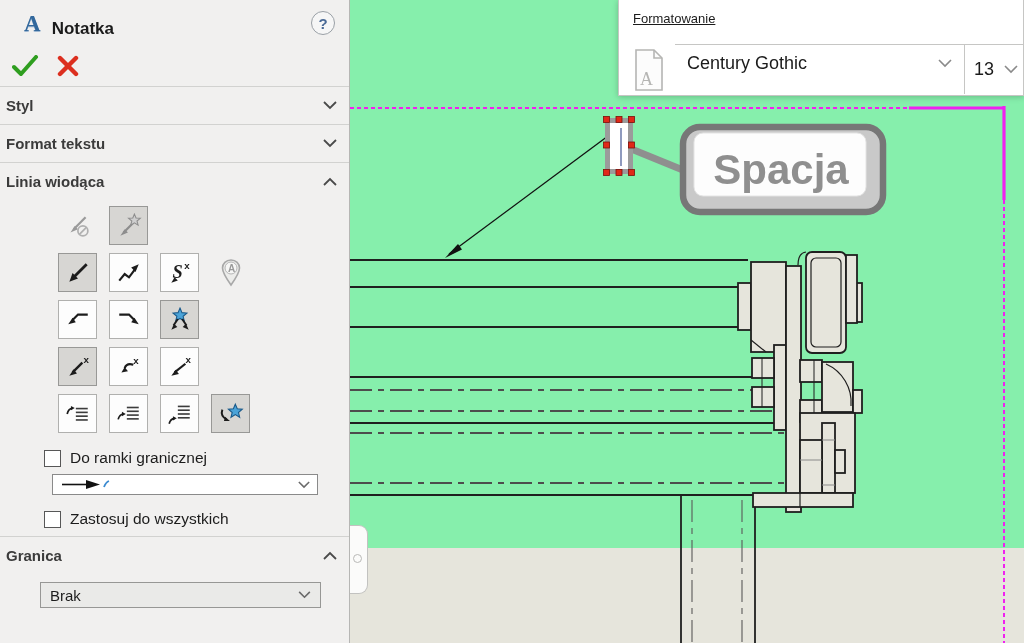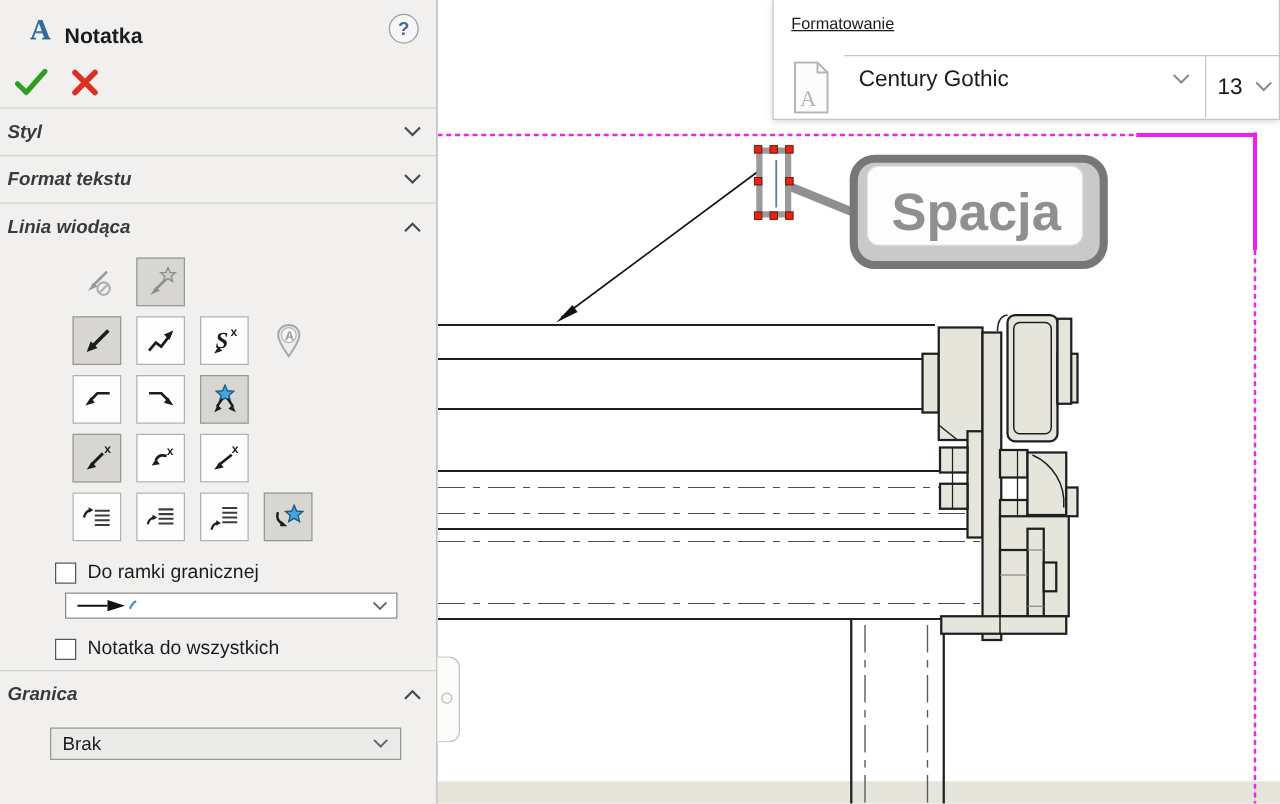--- a/index.html
+++ b/index.html
@@ -14,21 +14,21 @@
             color:#33689c;text-shadow:0 1px 0 #9db7d2;line-height:1;}
   .panel-title{font-size:17px;font-weight:bold;color:#1b1b1b;margin:12px 0 0 11px;}
   .help-btn{margin-left:auto;width:24px;height:24px;border-radius:50%;
             border:1.5px solid #9aa0a6;background:#f6f6f6;color:#4a6a96;
             font-weight:bold;font-size:15px;display:flex;align-items:center;
             justify-content:center;cursor:pointer;}
   .panel-actions{height:40px;display:flex;align-items:center;gap:18px;padding-left:12px;
                  border-bottom:1px solid #d2d2d0;}
   .act-btn{border:none;background:transparent;padding:0;cursor:pointer;display:flex;}
   .sec{height:37px;display:flex;align-items:center;padding:0 12px 0 6px;
-       border-bottom:1px solid #d2d2d0;cursor:pointer;font-style:italic;}
+       border-bottom:1px solid #d2d2d0;cursor:pointer;}
   .sec.open{border-bottom:none;}
   .sec .lbl{flex:1;font-weight:bold;font-size:15px;color:#3b3b3b;}
   .chev{display:flex;}
   .leader-body{padding:6px 0 8px 0;border-bottom:1px solid #d2d2d0;}
   .grid{padding-left:58px;}
   .grow{display:flex;gap:12px;margin-bottom:8px;align-items:center;}
   .ibtn{width:39px;height:39px;box-sizing:border-box;background:#fdfdfd;
         border:1px solid #b0b0ae;display:flex;align-items:center;justify-content:center;
         padding:0;cursor:pointer;}
   .ibtn.pressed{background:#d7d6d3;border-color:#989896;}
@@ -47,21 +47,21 @@
               cursor:pointer;}
 
   
   .splitter{position:absolute;left:350px;top:525px;width:17px;height:67px;background:#fbfbfa;
             border:1px solid #c2c2c0;border-left:none;border-radius:0 9px 9px 0;z-index:5;
             cursor:ew-resize;}
   .grip{position:absolute;left:3px;top:28px;width:9px;height:9px;border-radius:50%;
         border:1.5px solid #b9b9b7;box-sizing:border-box;}
 
   
-  .canvas{position:absolute;left:350px;top:0;width:674px;height:625px;background:#ffffff;}
+  .canvas{position:absolute;left:350px;top:0;width:674px;height:548px;background:#86efac;}
 
   
   .fmt{position:absolute;left:618px;top:0;width:406px;height:96px;background:#fff;
        border:1px solid #c6c6c4;border-top:none;box-sizing:border-box;
        box-shadow:0 1px 6px rgba(0,0,0,.22);z-index:10;}
   .fmt-title{padding:11px 0 0 14px;font-size:13px;color:#1b1b1b;text-decoration:underline;}
   .fmt-controls{position:absolute;left:0;top:44px;right:0;bottom:0;}
   .fmt-doc{position:absolute;left:15px;top:5px;}
   .font-combo{position:absolute;left:56px;top:0;width:289px;height:38px;box-sizing:border-box;
               border-top:1px solid #c6c6c4;display:flex;align-items:center;
@@ -281,21 +281,21 @@
         </svg>
         <span class="chev">
           <svg width="12" height="8" viewBox="0 0 14 9">
               <polyline points="1,1 7,7 13,1" fill="none" stroke="#6a6a6a" stroke-width="1.8"></polyline>
             </svg>
         </span>
       </div>
 
       <div class="cbrow">
         <span class="cb"></span>
-        <span>Notatka do wszystkich</span>
+        <span>Zastosuj do wszystkich</span>
       </div>
     </div>
 
 
     <div class="sec open">
       <span class="lbl">Granica</span>
       <span class="chev">
         <svg width="14" height="9" viewBox="0 0 14 9">
             <polyline points="1,8 7,2 13,8" fill="none" stroke="#4a4a4a" stroke-width="1.8"></polyline>
           </svg>

